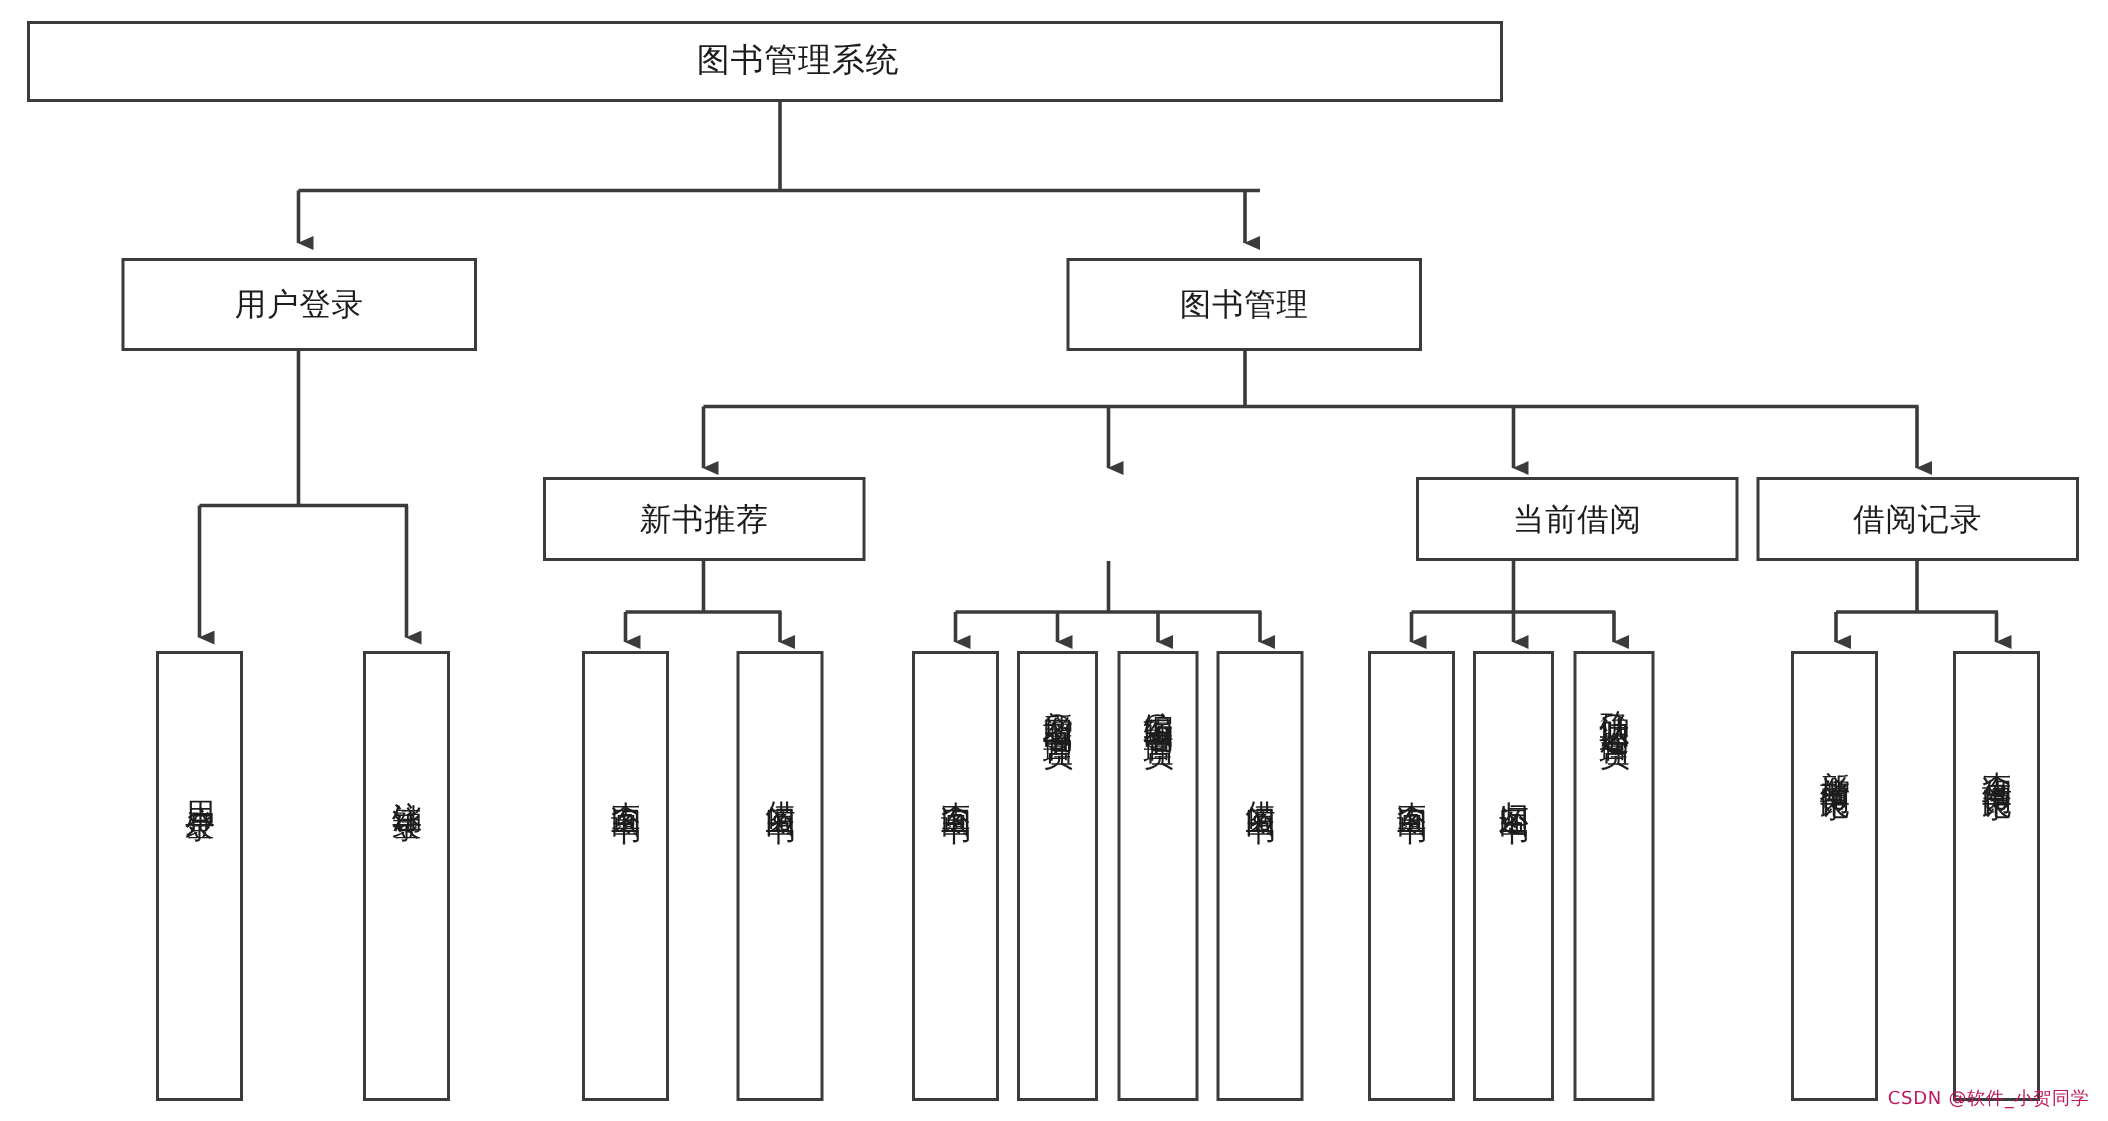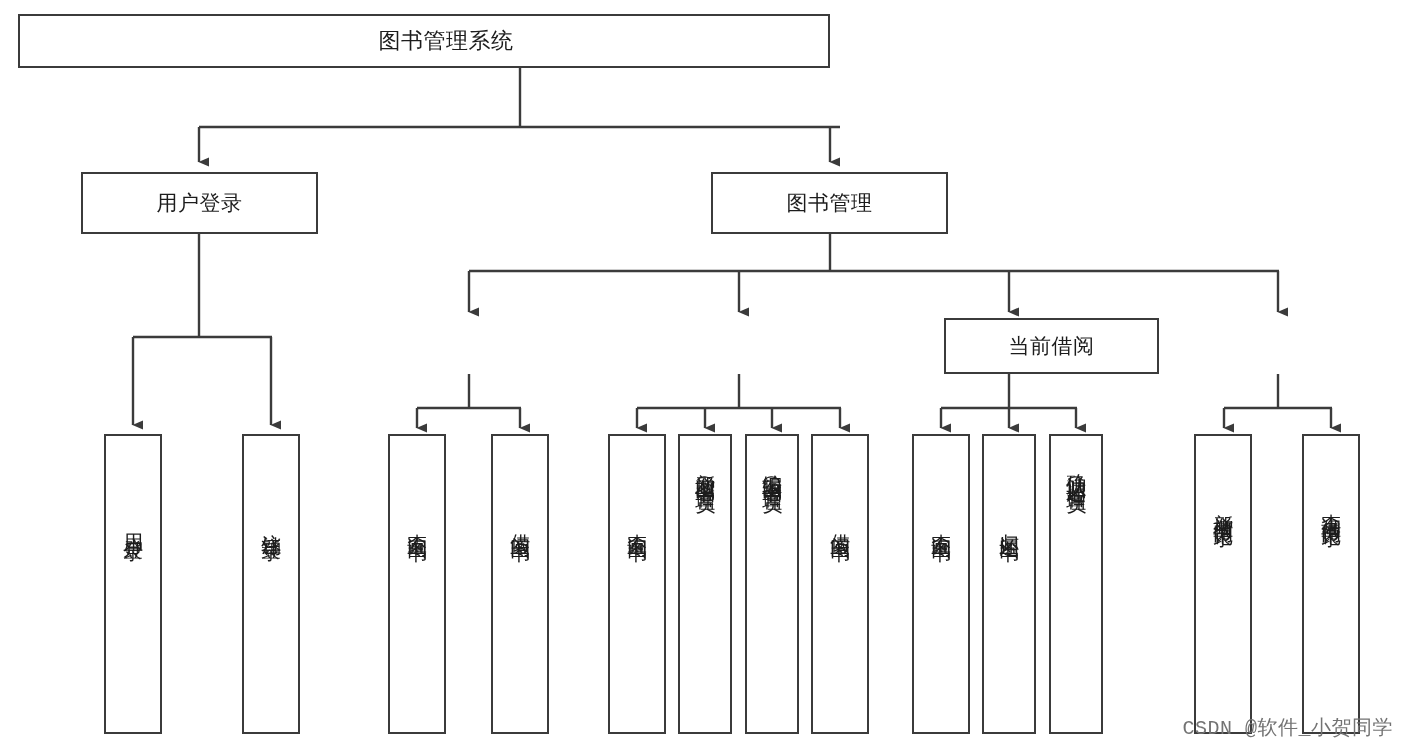--- a/index.html
+++ b/index.html
@@ -66,26 +66,25 @@
   .node.vertical.top .label {
     margin-top: 0px;
   }
   .node.root .label {
     font-size: 22px;
   }
   #watermark {
     position: absolute;
     right: 12px;
     bottom: 6px;
-    font-size: 20px;
-    color: #737373;
+    font-size: 12px;
+    color: #be185d;
     letter-spacing: 0.5px;
     z-index: 5;
     white-space: nowrap;
-    font-family: Liberation Mono, monospace;
   }
 </style>
 </head>
 <body>
 
 <div id="diagram-root">
 
   <svg id="edge-layer" viewBox="0 0 1405 747" width="1405" height="747" xmlns="http://www.w3.org/2000/svg">
     <defs>
       <marker id="arrowhead" markerWidth="10" markerHeight="11" refX="4.6" refY="10" orient="auto" markerUnits="userSpaceOnUse">
@@ -129,34 +128,40 @@
       <path d="M1009,408 L1009,428" marker-end="url(#arrowhead)"></path>
       <path d="M1076,408 L1076,428" marker-end="url(#arrowhead)"></path>
 
       <path d="M1278,374 L1278,408"></path>
       <path d="M1224,408 L1332,408"></path>
       <path d="M1224,408 L1224,428" marker-end="url(#arrowhead)"></path>
       <path d="M1331,408 L1331,428" marker-end="url(#arrowhead)"></path>
     </g>
   </svg>
 
-  <div class="node root" style="left:18px; top:14px; width:812px; height:54px;padding-left:44px;">
+  <div class="node root" style="left:18px; top:14px; width:984px; height:54px;padding-left:44px;">
     <span class="label">图书管理系统</span>
   </div>
 
   <div class="node" style="left:81px; top:172px; width:237px; height:62px;">
     <span class="label">用户登录</span>
   </div>
   <div class="node" style="left:711px; top:172px; width:237px; height:62px;text-align:center;">
     <span class="label">图书管理</span>
   </div>
 
+  <div class="node" style="left:362px; top:318px; width:215px; height:56px;">
+    <span class="label">新书推荐</span>
+  </div>
   <div class="node" style="left:944px; top:318px; width:215px; height:56px;">
     <span class="label">当前借阅</span>
   </div>
+  <div class="node" style="left:1171px; top:318px; width:215px; height:56px;">
+    <span class="label">借阅记录</span>
+  </div>
 
   <div class="node vertical mid" style="left:104px; top:434px; width:58px; height:300px;">
     <span class="label">用户登录</span>
   </div>
   <div class="node vertical mid" style="left:242px; top:434px; width:58px; height:300px;">
     <span class="label">注销登录</span>
   </div>
 
   <div class="node vertical mid" style="left:388px; top:434px; width:58px; height:300px;">
     <span class="label">查询图书</span>

